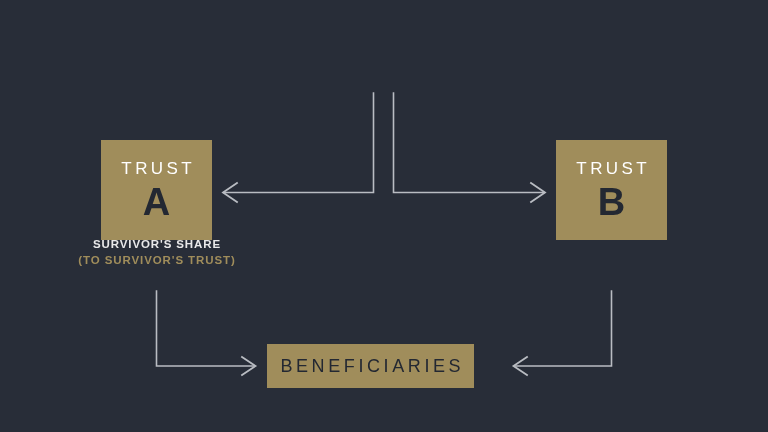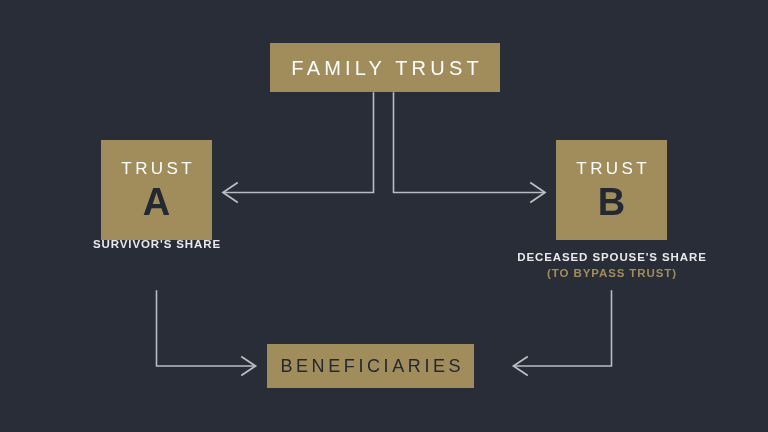--- a/index.html
+++ b/index.html
@@ -124,40 +124,34 @@
       <path d="M 531 183 L 545 192.5 L 531 202" stroke-width="1.8"></path>
 
       <path d="M 156.5 291 L 156.5 366 L 254 366"></path>
       <path d="M 242 357 L 255.5 366 L 242 375" stroke-width="1.8"></path>
 
       <path d="M 611.5 291 L 611.5 366 L 515 366"></path>
       <path d="M 527 357 L 513.5 366 L 527 375" stroke-width="1.8"></path>
     </g>
   </svg>
 
-  <div class="box" id="family-trust-box">
-    <span id="family-trust-label">FAMILY TRUST</span>
-  </div>
 
   <div class="box" id="trust-a-box">
     <span class="trust-word">TRUST</span>
     <span class="trust-letter">A</span>
   </div>
 
   <div class="box" id="trust-b-box">
     <span class="trust-word">TRUST</span>
     <span class="trust-letter">B</span>
   </div>
 
   <div class="caption" id="caption-left">
     <span class="caption-main">SURVIVOR'S SHARE</span>
+    <span class="caption-sub">(TO SURVIVOR'S TRUST)</span>
   </div>
 
-  <div class="caption" id="caption-right">
-    <span class="caption-main">DECEASED SPOUSE'S SHARE</span>
-    <span class="caption-sub">(TO BYPASS TRUST)</span>
-  </div>
 
   <div class="box" id="beneficiaries-box">
     <span id="beneficiaries-label">BENEFICIARIES</span>
   </div>
 
 </div>
 
 </body></html>

